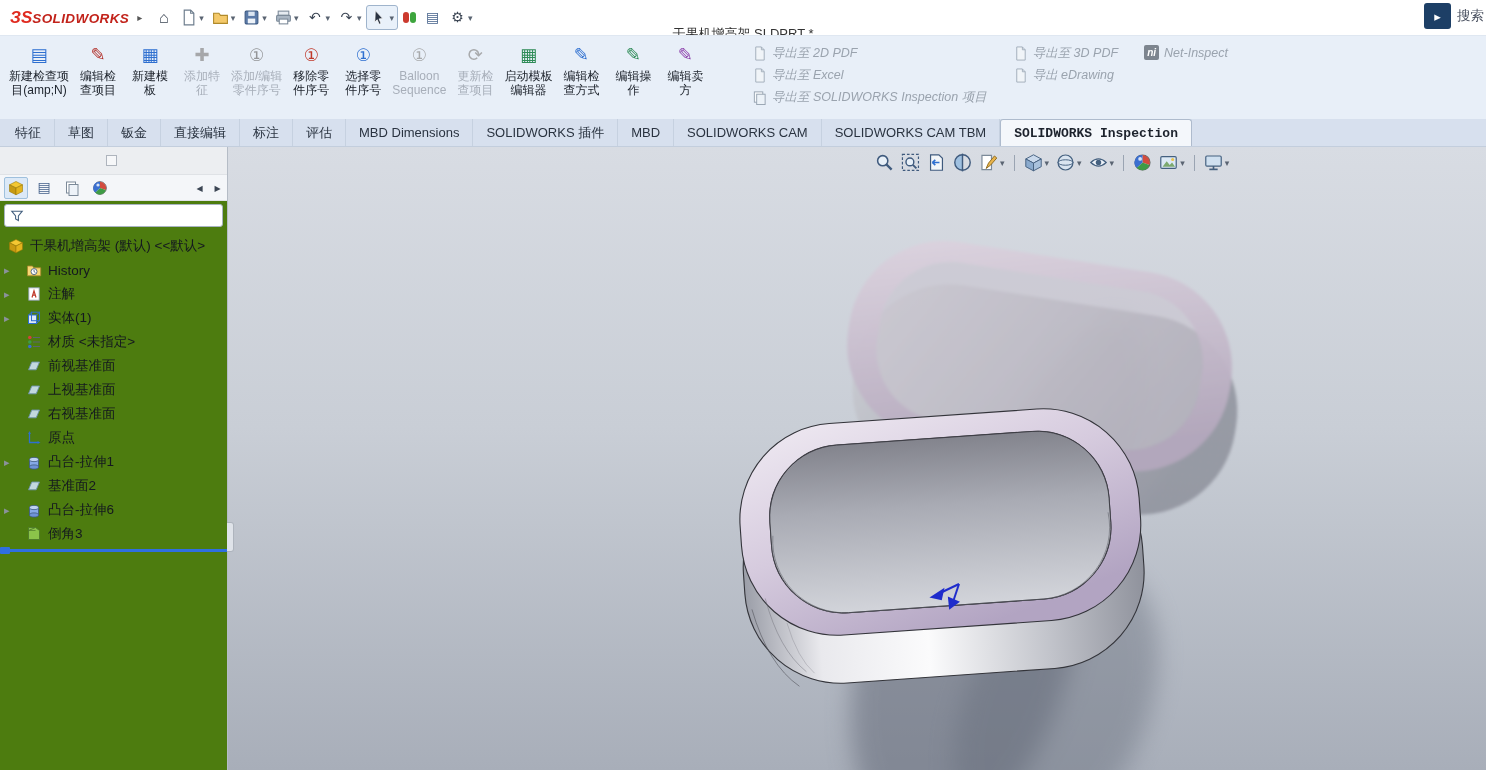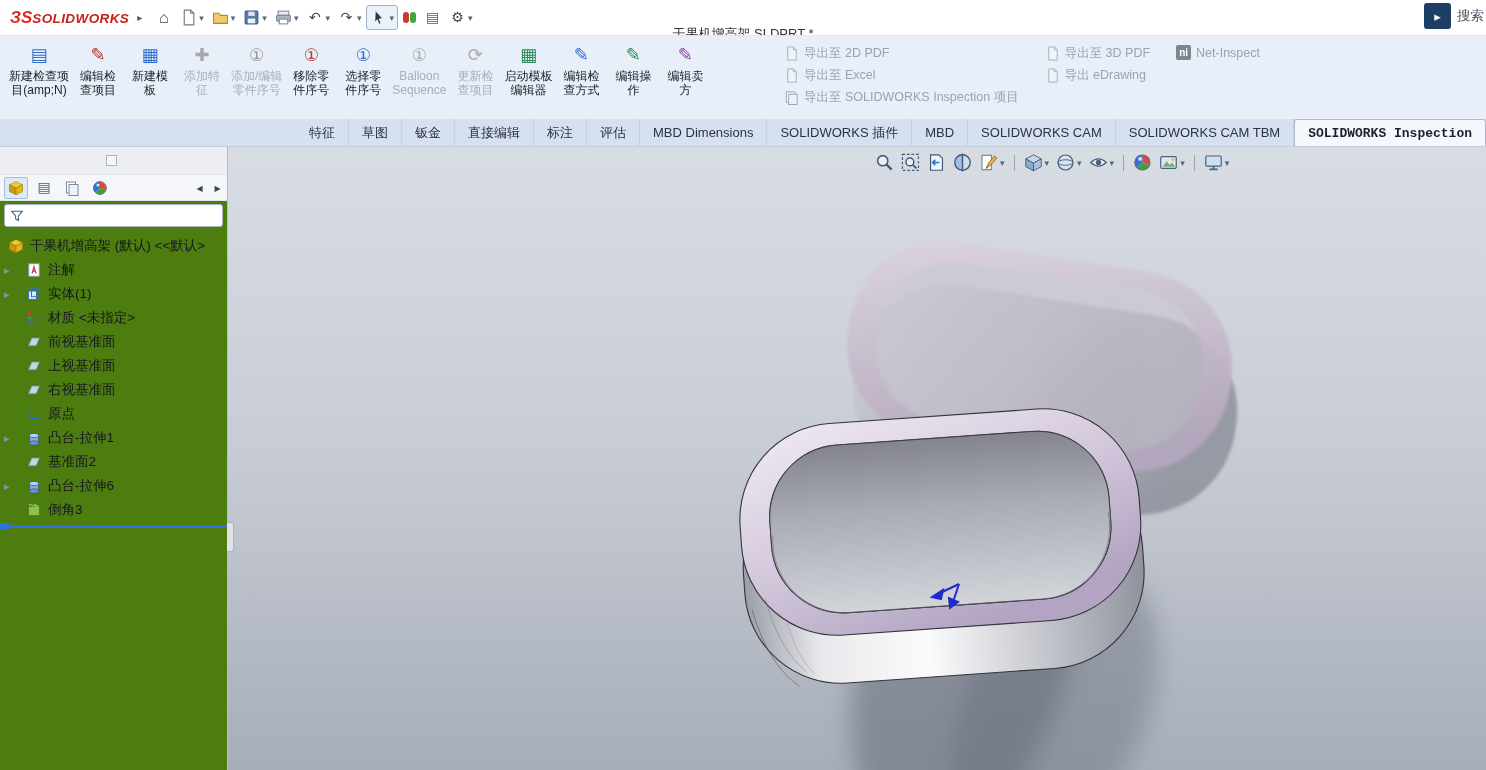--- a/index.html
+++ b/index.html
@@ -49,30 +49,30 @@
   .ri-addfeat::before { content:"✚"; color:#7a94ad; }
   .ri-balln::before { content:"①"; color:#2e86c1; font-size:17px; }
   .ri-ballrm::before { content:"①"; color:#c0392b; font-size:17px; }
   .ri-ballsel::before { content:"①"; color:#2e6fd0; font-size:17px; }
   .ri-ballseq::before { content:"①"; color:#8a94a0; font-size:17px; }
   .ri-upd::before { content:"⟳"; color:#8a94a0; }
   .ri-tedit::before { content:"▦"; color:#2e8b57; }
   .ri-emeth::before { content:"✎"; color:#2e6fd0; }
   .ri-eop::before { content:"✎"; color:#2e8b57; }
   .ri-evend::before { content:"✎"; color:#8e44ad; }
-  .export-grid { position:absolute; left:784px; top:9px; display:flex; gap:26px; }
+  .export-grid { position:absolute; left:752px; top:9px; display:flex; gap:26px;font-style:italic; }
   .ecol { display:flex; flex-direction:column; gap:5px; }
   .eitem { display:flex; align-items:center; gap:5px; color:#9aa3ae; font-size:12.5px; white-space:nowrap; }
   .eitem .isvg { width:15px; height:15px; opacity:.75; }
   .ni-badge { width:15px; height:15px; background:#7d858f; color:#fff; font-size:10px; font-weight:bold;
     display:flex; align-items:center; justify-content:center; border-radius:2px; }
   .ni-badge::before { content:"ni"; }
 
   
-  .tabbar { height:28px; background:#d7e0ee; display:flex; align-items:stretch; padding-left:2px; flex:0 0 auto; border-bottom:1px solid #c3cedd;justify-content:flex-end; }
+  .tabbar { height:28px; background:#d7e0ee; display:flex; align-items:stretch; padding-left:2px; flex:0 0 auto; border-bottom:1px solid #c3cedd; }
   .tab { display:flex; align-items:center; padding:0 13px; font-size:13px; color:#2a3340; border-right:1px solid #c6d1e0; white-space:nowrap; }
   .tab.active { background:#f4f7fb; border:1px solid #aebbcd; border-bottom:none; border-radius:3px 3px 0 0; font-weight:bold; color:#1c222c;font-family:Liberation Mono, monospace; }
 
   
   .content { flex:1 1 auto; display:flex; position:relative; min-height:0; }
 
   
   .leftpanel { width:228px; flex:0 0 228px; background:#4d7c0f; border-right:1px solid #b5bcc6; display:flex; flex-direction:column; position:relative; z-index:3; }
   .panel-header { height:28px; background:#eceef1; border-bottom:1px solid #dfe2e6; position:relative; }
   .grip-box { position:absolute; left:106px; top:8px; width:11px; height:11px; border:1px solid #aeb4bd; background:#f6f7f9; }
@@ -500,20 +500,29 @@
       </div>
       <div class="tree">
         <div class="trow root">
           <span class="ticon">
               <svg viewBox="0 0 16 16">
                 <use href="#sym-part"></use>
               </svg>
             </span>
           <span class="tlabel">干果机增高架 (默认) &lt;&lt;默认&gt;</span>
         </div>
+        <div class="trow">
+            <span class="exp on"></span>
+            <span class="ticon">
+              <svg viewBox="0 0 16 16">
+                <use href="#sym-hist"></use>
+              </svg>
+            </span>
+            <span class="tlabel">History</span>
+          </div>
         <div class="trow">
             <span class="exp on"></span>
             <span class="ticon">
               <svg viewBox="0 0 16 16">
                 <use href="#sym-note"></use>
               </svg>
             </span>
             <span class="tlabel">注解</span>
           </div>
         <div class="trow">

